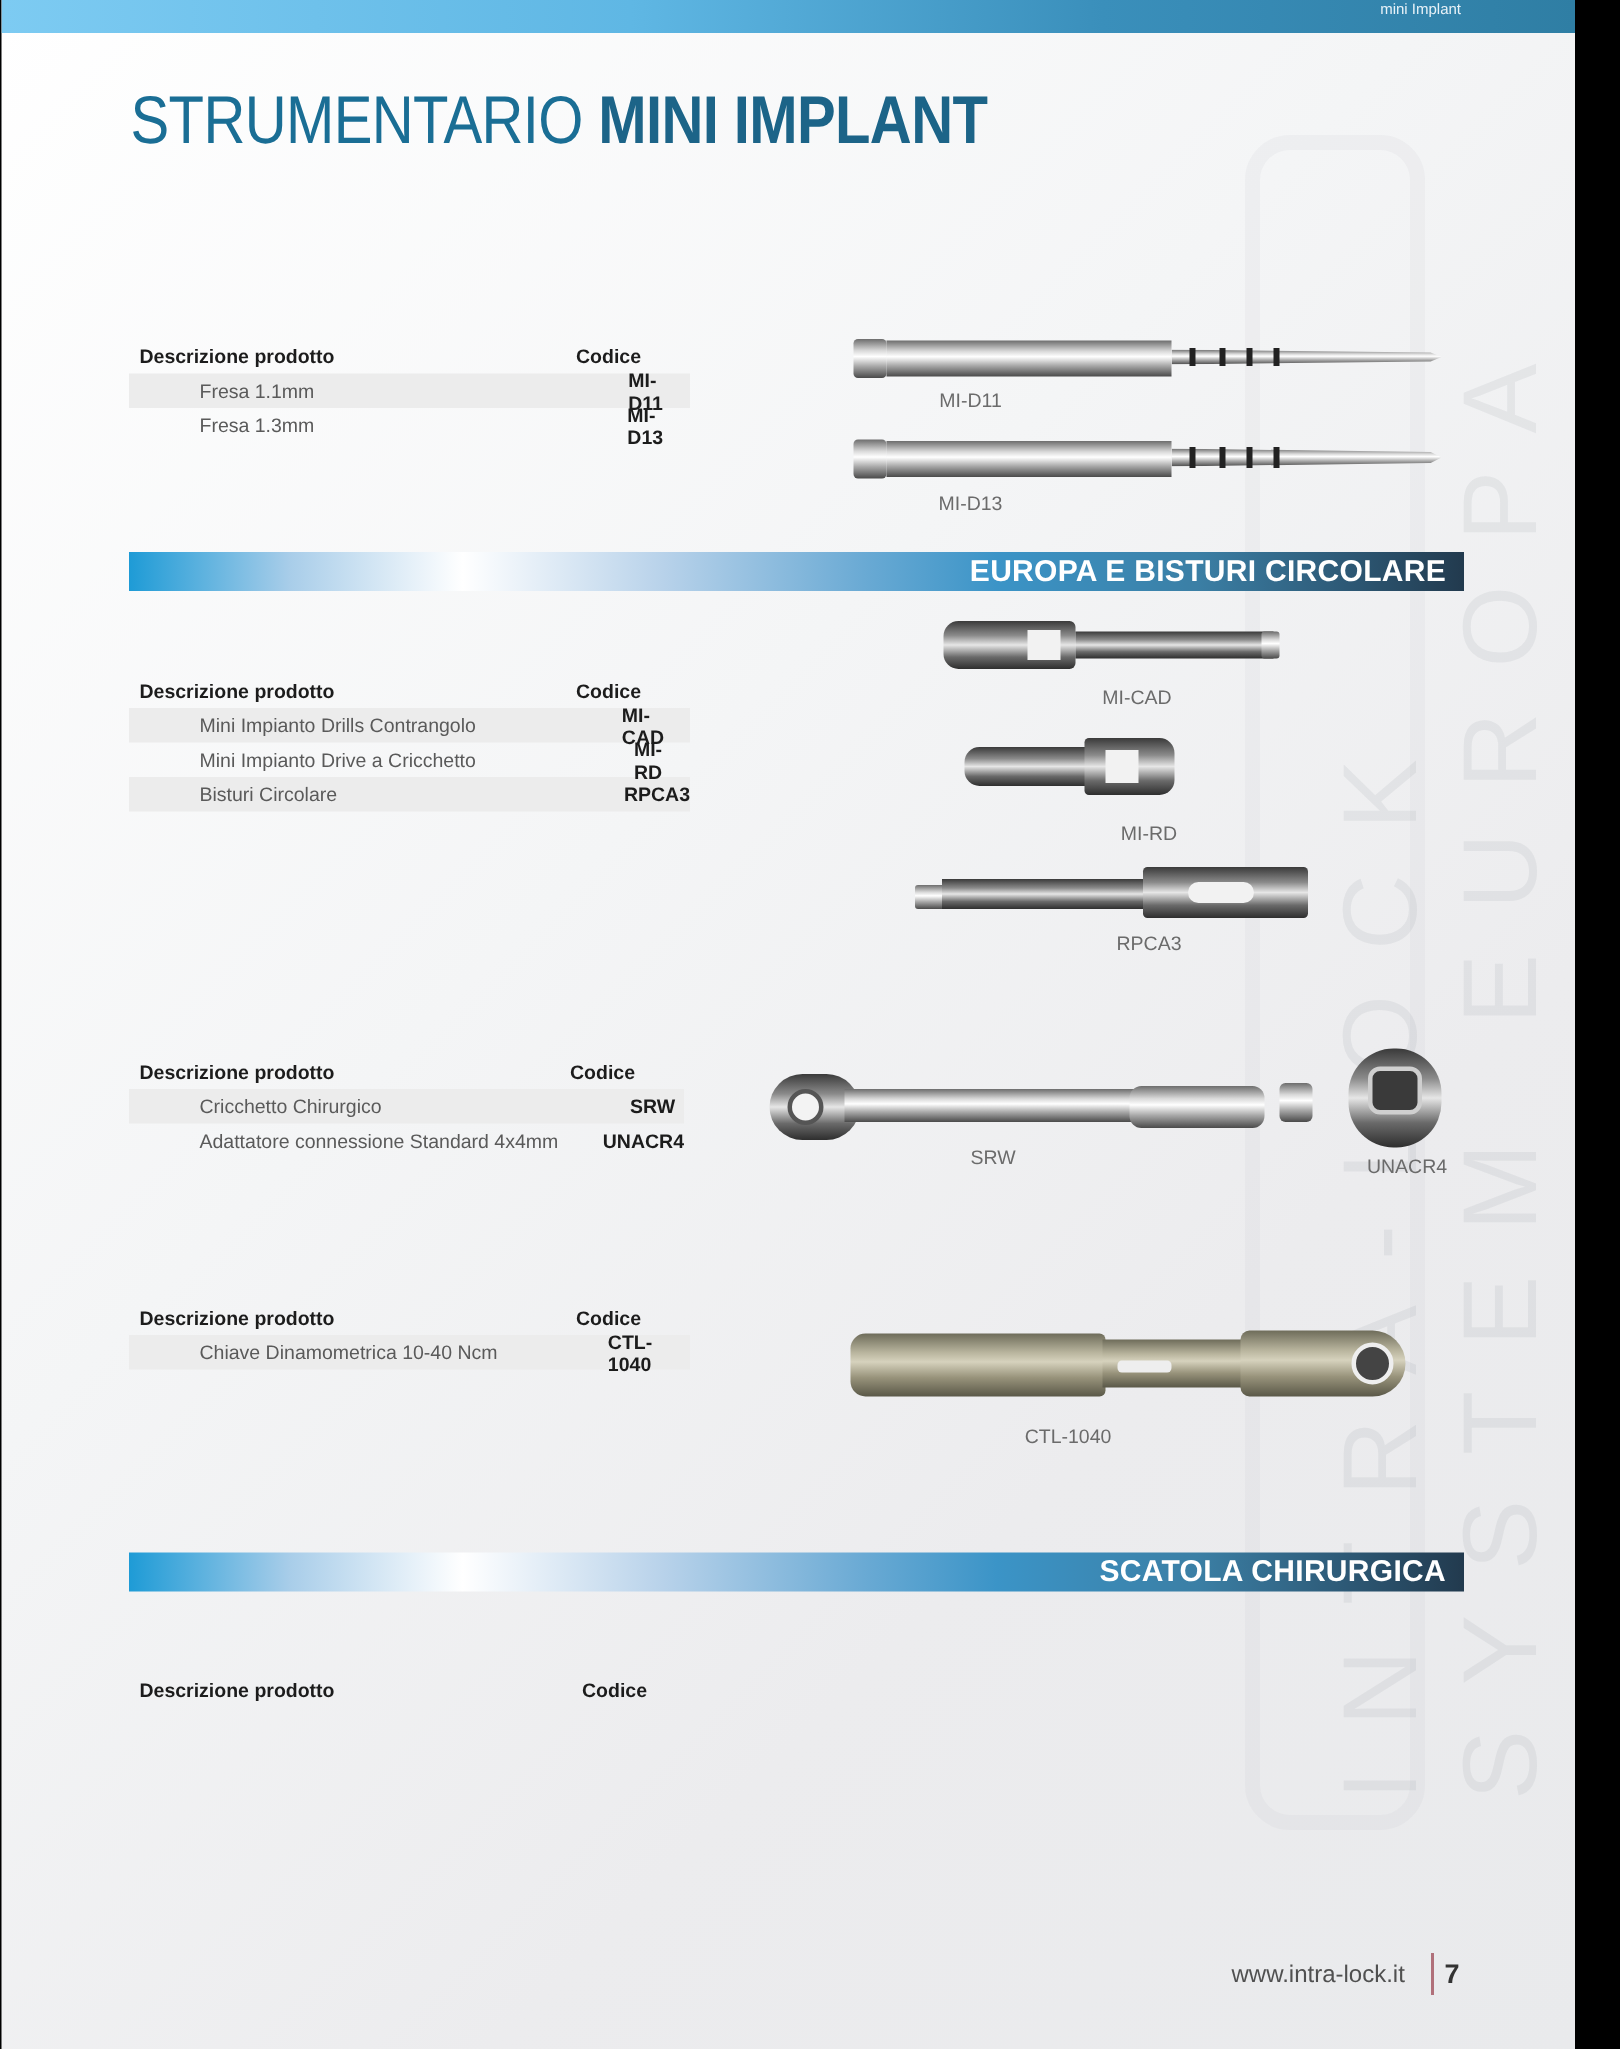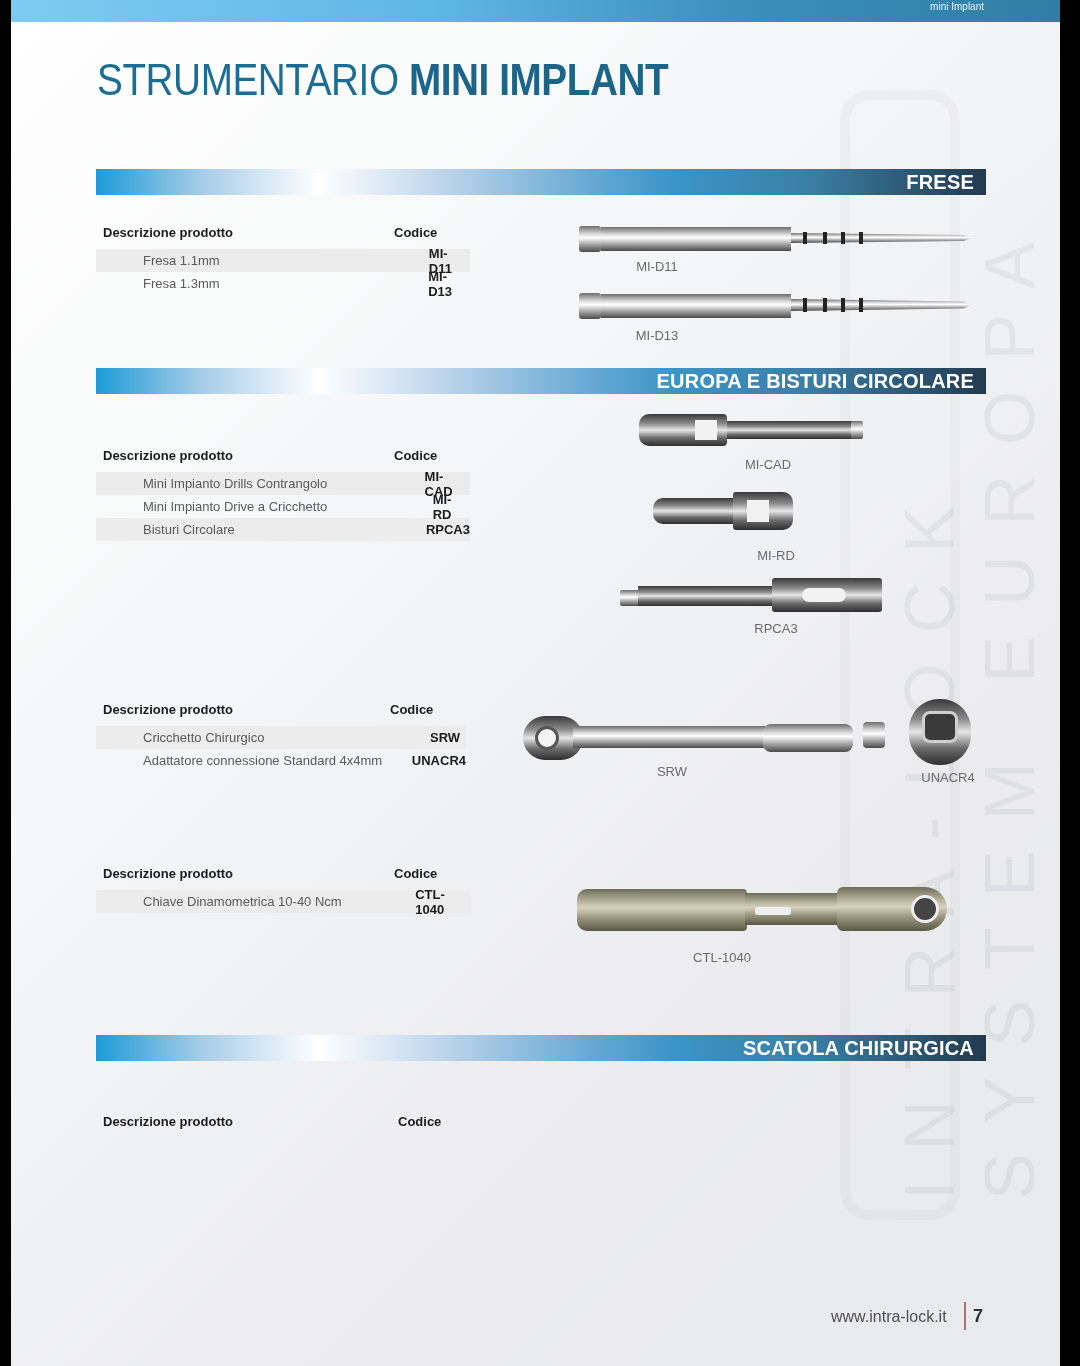--- a/index.html
+++ b/index.html
@@ -1,20 +1,20 @@
 <!DOCTYPE html>
 <html><head>
 <meta charset="utf-8">
 <style>
   * { box-sizing: border-box; margin: 0; padding: 0; }
   html, body { width: 1080px; height: 1366px; background: #000; overflow: hidden; }
   body { font-family: "Liberation Sans", sans-serif; position: relative; }
 
   .page {
-    position: absolute; left: 11px; top: 0; width: 1049px; height: 1366px;
+    position: absolute; left: 1px; top: 0; width: 1049px; height: 1366px;
     background: linear-gradient(135deg, #ffffff 0%, #f4f5f6 40%, #ececee 70%, #e9eaec 100%);
     overflow: hidden;
   }
   .top-band {
     position: absolute; left: 0; top: 0; width: 100%; height: 22px;
     background: linear-gradient(90deg, #7dcbf2 0%, #5fb7e4 40%, #3a8fbb 70%, #2f7ea4 100%);
   }
   .top-band .crumb {
     position: absolute; right: 76px; top: 1px; color: #e8f2f8; font-size: 10px;
   }
@@ -38,21 +38,21 @@
   .section-bar {
     position: absolute; left: 85px; width: 890px; height: 26px;
     background: linear-gradient(90deg, #1e9bd6 0%, #a8cde9 12%, #ffffff 25%, #b8d2ea 40%, #6aaad4 55%, #3b94c7 65%, #3b7fa5 80%, #2c5672 92%, #223a4e 100%);
   }
   .section-bar .label {
     position: absolute; right: 12px; top: 2px; color: #fff; font-weight: 700;
     font-size: 20px; letter-spacing: 0.2px;
   }
 
   .ptable { position: absolute; left: 85px; width: 374px; font-size: 13px; }
-  .ptable .head { display: flex; height: 24px; font-weight: 700; color: #1c1c1c; }
+  .ptable .head { display: flex; height: 24px; align-items: center; font-weight: 700; color: #1c1c1c; }
   .ptable .row { display: flex; height: 23px; align-items: center; color: #5a5a5a; padding-left: 40px; }
   .ptable .row.shade { background: #ececec; }
   .ptable .c1 { padding-left: 7px; width: 298px; }
   .ptable .c2 { color: #1c1c1c; font-weight: 700; }
   .ptable .head .c2 { font-weight: 700; }
 
   .caption { position: absolute; font-size: 13px; color: #6b6b6b; text-align: center; }
   .desc { position: absolute; left: 93px; top: 926px; width: 360px; font-size: 13px; line-height: 16px; color: #4c4c4c; }
 
   .tool { position: absolute; }
@@ -72,23 +72,20 @@
     <span class="crumb">mini Implant</span>
   </div>
 
   <div class="wm-big"></div>
   <div class="watermark">INTRA-LOCK SYSTEM EUROPA SPA</div>
 
   <h1 class="page-title">
     <span>STRUMENTARIO </span><span class="strong">MINI IMPLANT</span>
   </h1>
 
-  <div class="section-bar" style="top:169px;">
-    <span class="label">FRESE</span>
-  </div>
   <div class="ptable" style="top:225px;">
     <div class="head">
       <span class="c1">Descrizione prodotto</span>
       <span class="c2">Codice</span>
     </div>
     <div class="row shade">
       <span class="c1">Fresa  1.1mm</span>
       <span class="c2">MI-D11</span>
     </div>
     <div class="row">

